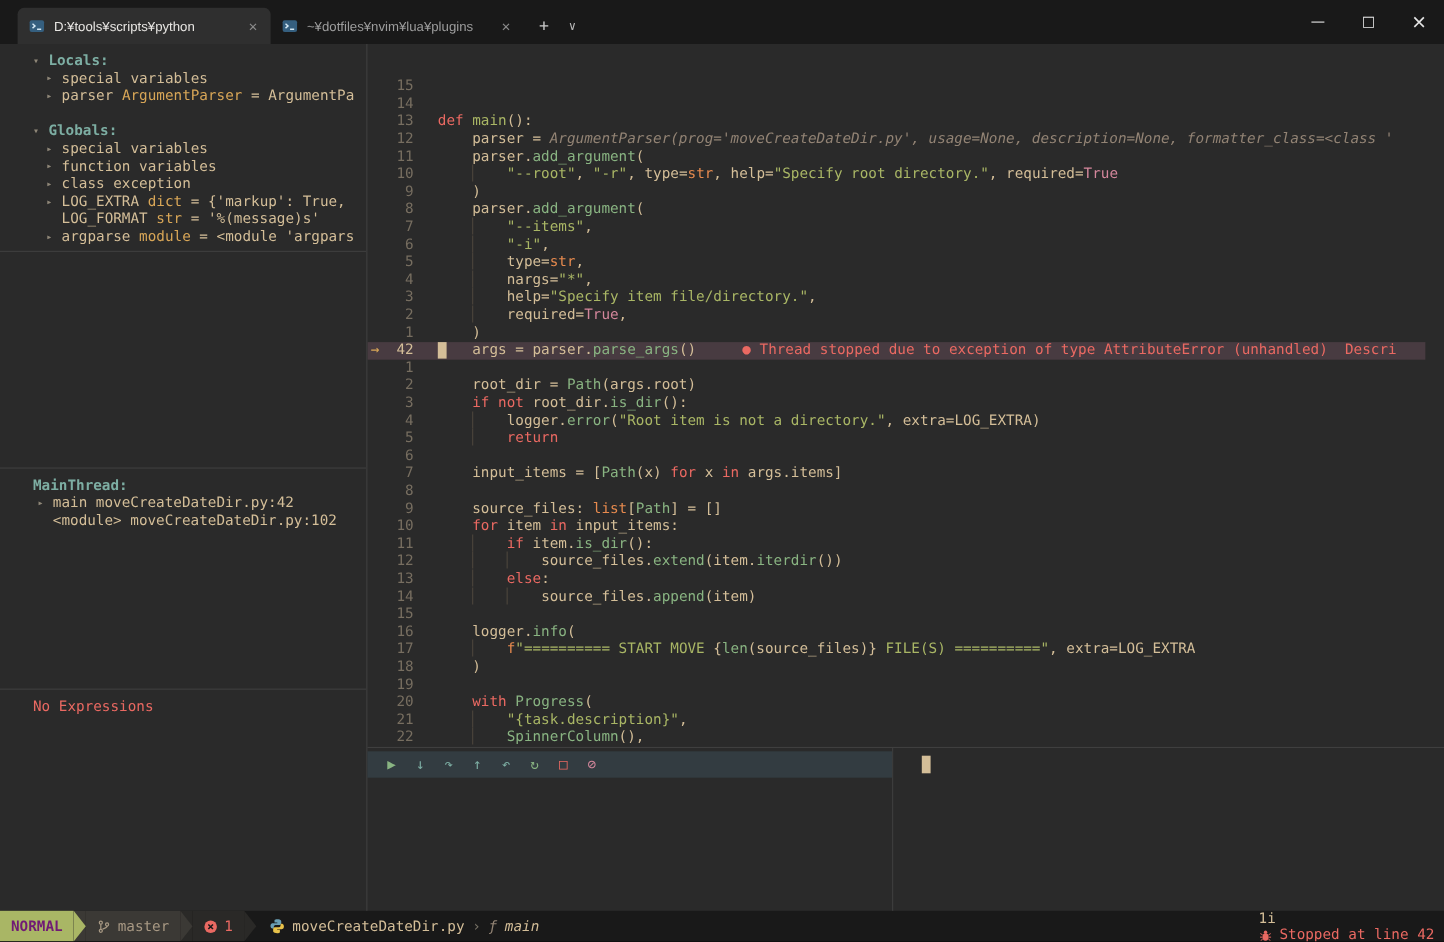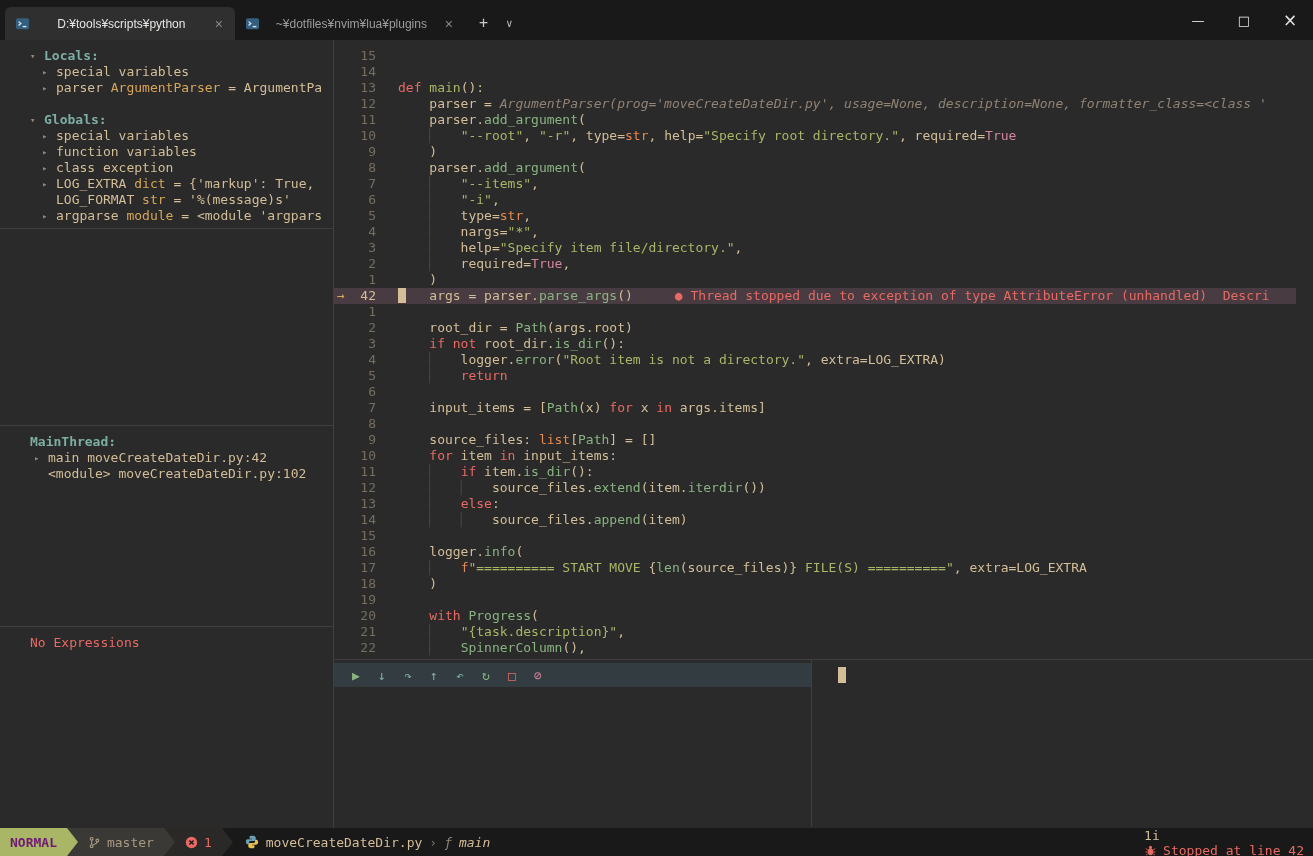--- a/index.html
+++ b/index.html
@@ -1,21 +1,21 @@
 <!DOCTYPE html>
 <html style="--bg: #2a2a2a; --bgDark: #191919; --bgTab: #2f2f2f; --fg: #d4be98; --gray: #928374; --red: #ea6962; --orange: #e78a4e; --yellow: #d8a657; --green: #a9b665; --aqua: #89b482; --blue: #7daea3; --purple: #d3869b; --num: #776e60; --cursorline: #483b41; --sep: #3f3f3f; --winbar: #333c41; --guide: #4c453c; --slBase: #191919; --slBranch: #3b3935; --slErr: #2a2927; --slMid: #242424; --slTime: #3b3935;"><head>
 <meta charset="utf-8">
 <style>
   html,body{margin:0;padding:0;background:#000;}
   #app{position:relative;width:1313px;height:856px;background:var(--bg);overflow:hidden;
        font-family:"DejaVu Sans Mono",monospace;}
 
   
   #titlebar{height:40px;background:var(--bgDark);display:flex;}
-  .tabs{display:flex;align-items:flex-end;padding-left:5px;text-align:center;}
+  .tabs{display:flex;align-items:flex-end;padding-left:16px;}
   .tab{width:230px;height:33px;display:flex;align-items:center;gap:8px;padding:0 10px;
        border-radius:6px 6px 0 0;font-family:"Liberation Sans",sans-serif;font-size:12px;
        color:#9d9d9d;box-sizing:border-box;}
   .tab.active{background:var(--bgTab);color:#e8e6e3;}
   .tab-title{flex:1;white-space:nowrap;overflow:hidden;}
   .tab-close{color:#8b8b8b;font-size:14px;padding:0 2px;}
   .tab-new,.tab-dd{color:#c8c8c8;font-size:15px;margin-left:14px;align-self:center;margin-top:6px;}
   .tab-dd{font-size:11px;margin-left:18px;color:#b8b8b8;}
   .win-controls{margin-left:auto;display:flex;}
   .win-btn{width:46px;height:40px;display:flex;align-items:center;justify-content:center;
@@ -25,21 +25,21 @@
   
   #main{display:flex;height:788px;}
   #sidebar{width:333px;border-right:1px solid var(--sep);display:flex;flex-direction:column;
            font-size:13px;overflow:hidden;flex:none;}
   .sb-section{border-bottom:1px solid var(--sep);padding-top:8px;box-sizing:border-box;overflow:hidden;}
   .sb-scopes{height:189px;} .sb-breakpoints{height:197px;} .sb-stacks{height:201px;}
   .sb-watches{flex:1;border-bottom:none;}
   .sb-row{height:16px;line-height:16px;white-space:pre;display:flex;color:var(--fg);}
   .sb-arrow{flex:none;width:14px;color:#8f8778;font-size:9px;line-height:16px;}
 
-  #editor-col{flex:1;display:flex;flex-direction:column;min-width:0;}
+  #editor-col{flex:1;display:flex;flex-direction:column;min-width:0;margin-top:23px;}
   #code-view{height:620px;border-bottom:1px solid var(--sep);padding-top:8px;box-sizing:border-box;}
   #code-area{width:962px;overflow:hidden;}
   .line{display:flex;width:100%;height:16px;line-height:16px;font-size:13px;white-space:pre;}
   .line.cur{background:var(--cursorline);}
   .sign{flex:none;width:16px;padding-left:3px;box-sizing:border-box;color:var(--yellow);}
   .num{flex:none;width:26px;text-align:right;color:var(--num);}
   .line.cur .num{color:var(--fg);}
   .codetext{margin-left:22px;}
   .diag{color:var(--red);margin-left:42px;}
 

